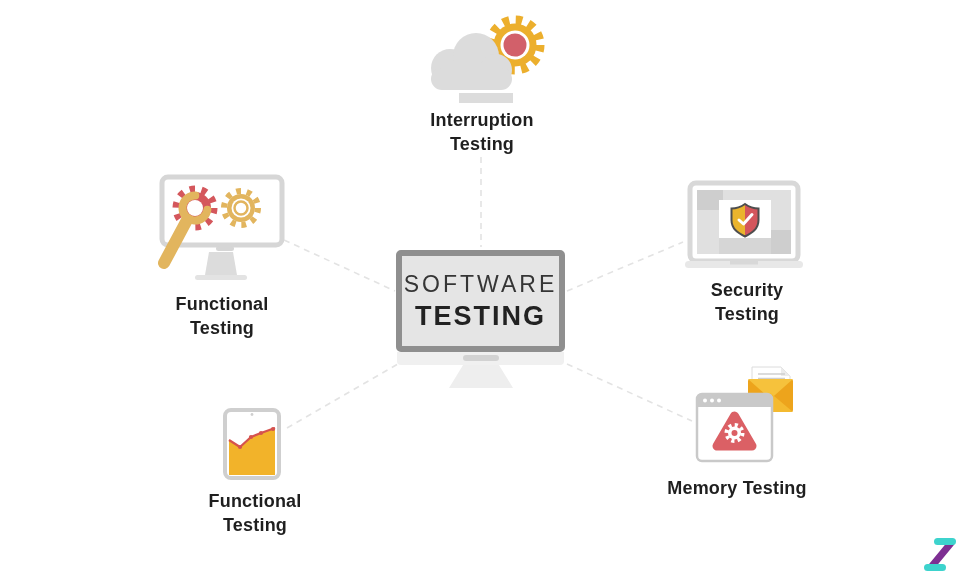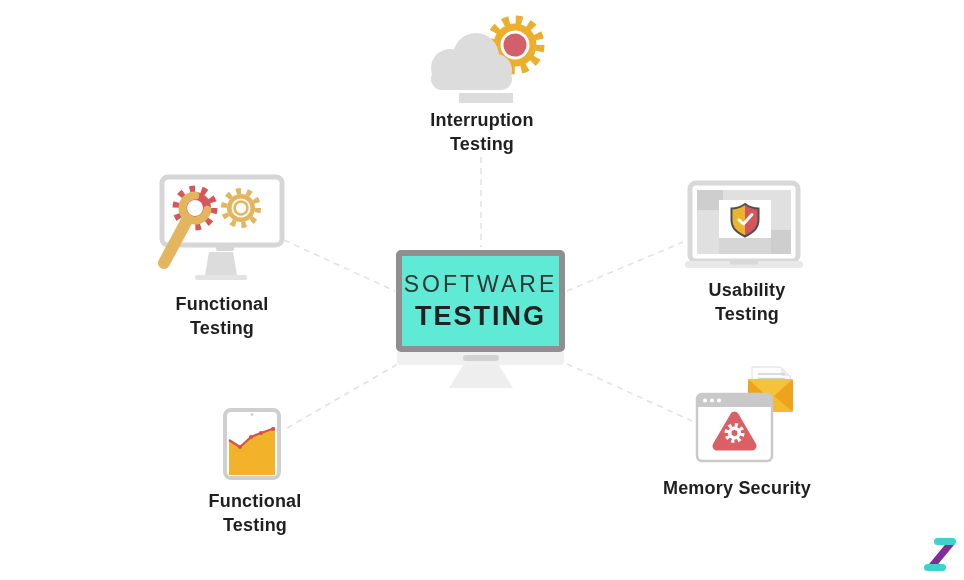--- a/index.html
+++ b/index.html
@@ -10,21 +10,21 @@
   .abs{position:absolute;}
   svg{display:block;}
   .node-label{
     position:absolute;text-align:center;color:#1f1f1f;
     font-size:18px;font-weight:600;line-height:24px;letter-spacing:.2px;
   }
   
   .center-frame{
     position:absolute;left:396px;top:250px;width:169px;height:102px;
     box-sizing:border-box;border:6px solid #8f8f8f;border-radius:5px;
-    background:#5eead4;display:flex;flex-direction:column;align-items:center;
+    background:#e5e5e5;display:flex;flex-direction:column;align-items:center;
     justify-content:center;
   }
   .center-line1{font-size:23px;font-weight:400;letter-spacing:3px;color:#353535;}
   .center-line2{font-size:27px;font-weight:700;letter-spacing:2px;color:#222;margin-top:3px;}
   .center-chin{
     position:absolute;left:397px;top:352px;width:167px;height:13px;
     background:#f0f0f0;border-radius:0 0 4px 4px;display:flex;justify-content:center;
   }
   .center-chin-pill{width:36px;height:6px;background:#d2d2d2;border-radius:3px;margin-top:3px;}
   .center-stand{
@@ -121,21 +121,21 @@
       <path d="M62,24 C67,27.5 72,28.5 75.5,28.5 L75.5,40 C75.5,49 69,53 62,56.5 Z" fill="#d4565c"></path>
       <path d="M62,24 C57,27.5 52,28.5 48.5,28.5 L48.5,40 C48.5,49 55,53 62,56.5 C69,53 75.5,49 75.5,40 L75.5,28.5 C72,28.5 67,27.5 62,24 Z" fill="none" stroke="#4e4e4e" stroke-width="2"></path>
       <polyline points="56,40 60.5,44 69,34.5" fill="none" stroke="#ffffff" stroke-width="3" stroke-linecap="round" stroke-linejoin="round"></polyline>
     </g>
     <g>
       <rect x="2" y="81" width="118" height="7" rx="3.5" fill="#e8e8e8"></rect>
       <rect x="47" y="81" width="28" height="3.5" fill="#d8d8d8"></rect>
     </g>
   </svg>
   <div class="node-label" style="left:637px;top:278px;width:220px">
-    <div>Usability</div>
+    <div>Security</div>
     <div>Testing</div>
   </div>
 
   <svg class="abs" style="left:222px;top:407px" width="62" height="76">
     <rect x="3" y="3" width="54" height="68" rx="6" fill="#ffffff" stroke="#cfcfcf" stroke-width="4"></rect>
     <circle cx="30" cy="7.5" r="1.4" fill="#cfcfcf"></circle>
     <g>
       <polygon points="7,33 18,40 29,30 39,26 53,21 53,68 7,68" fill="#f2b32a"></polygon>
       <polyline points="7,33 18,40 29,30 39,26 53,21" fill="none" stroke="#d5524e" stroke-width="2.2" stroke-linejoin="round"></polyline>
       <circle cx="18" cy="40" r="2.1" fill="#d5524e"></circle>
@@ -169,21 +169,21 @@
       <circle cx="29" cy="38.5" r="2" fill="#ffffff"></circle>
     </g>
     <g>
       <polygon points="44.5,54 27,84 62,84" fill="#db6065" stroke="#db6065" stroke-width="9" stroke-linejoin="round"></polygon>
       <circle cx="44.5" cy="71" r="8" fill="none" stroke="#ffffff" stroke-width="4" stroke-dasharray="3.1 3.18"></circle>
       <circle cx="44.5" cy="71" r="6.5" fill="#ffffff"></circle>
       <circle cx="44.5" cy="71" r="3" fill="#db6065"></circle>
     </g>
   </svg>
   <div class="node-label" style="left:607px;top:476px;width:260px">
-    <div>Memory Security</div>
+    <div>Memory Testing</div>
   </div>
 
   <svg class="abs" style="left:918px;top:530px" width="44" height="44">
     <line x1="33" y1="13" x2="14" y2="36" stroke="#7e2f93" stroke-width="7" stroke-linecap="round"></line>
     <rect x="16" y="8" width="22" height="7" rx="3.5" fill="#3dd3cd"></rect>
     <rect x="6" y="34" width="22" height="7" rx="3.5" fill="#3dd3cd"></rect>
   </svg>
 
 </div>
 

